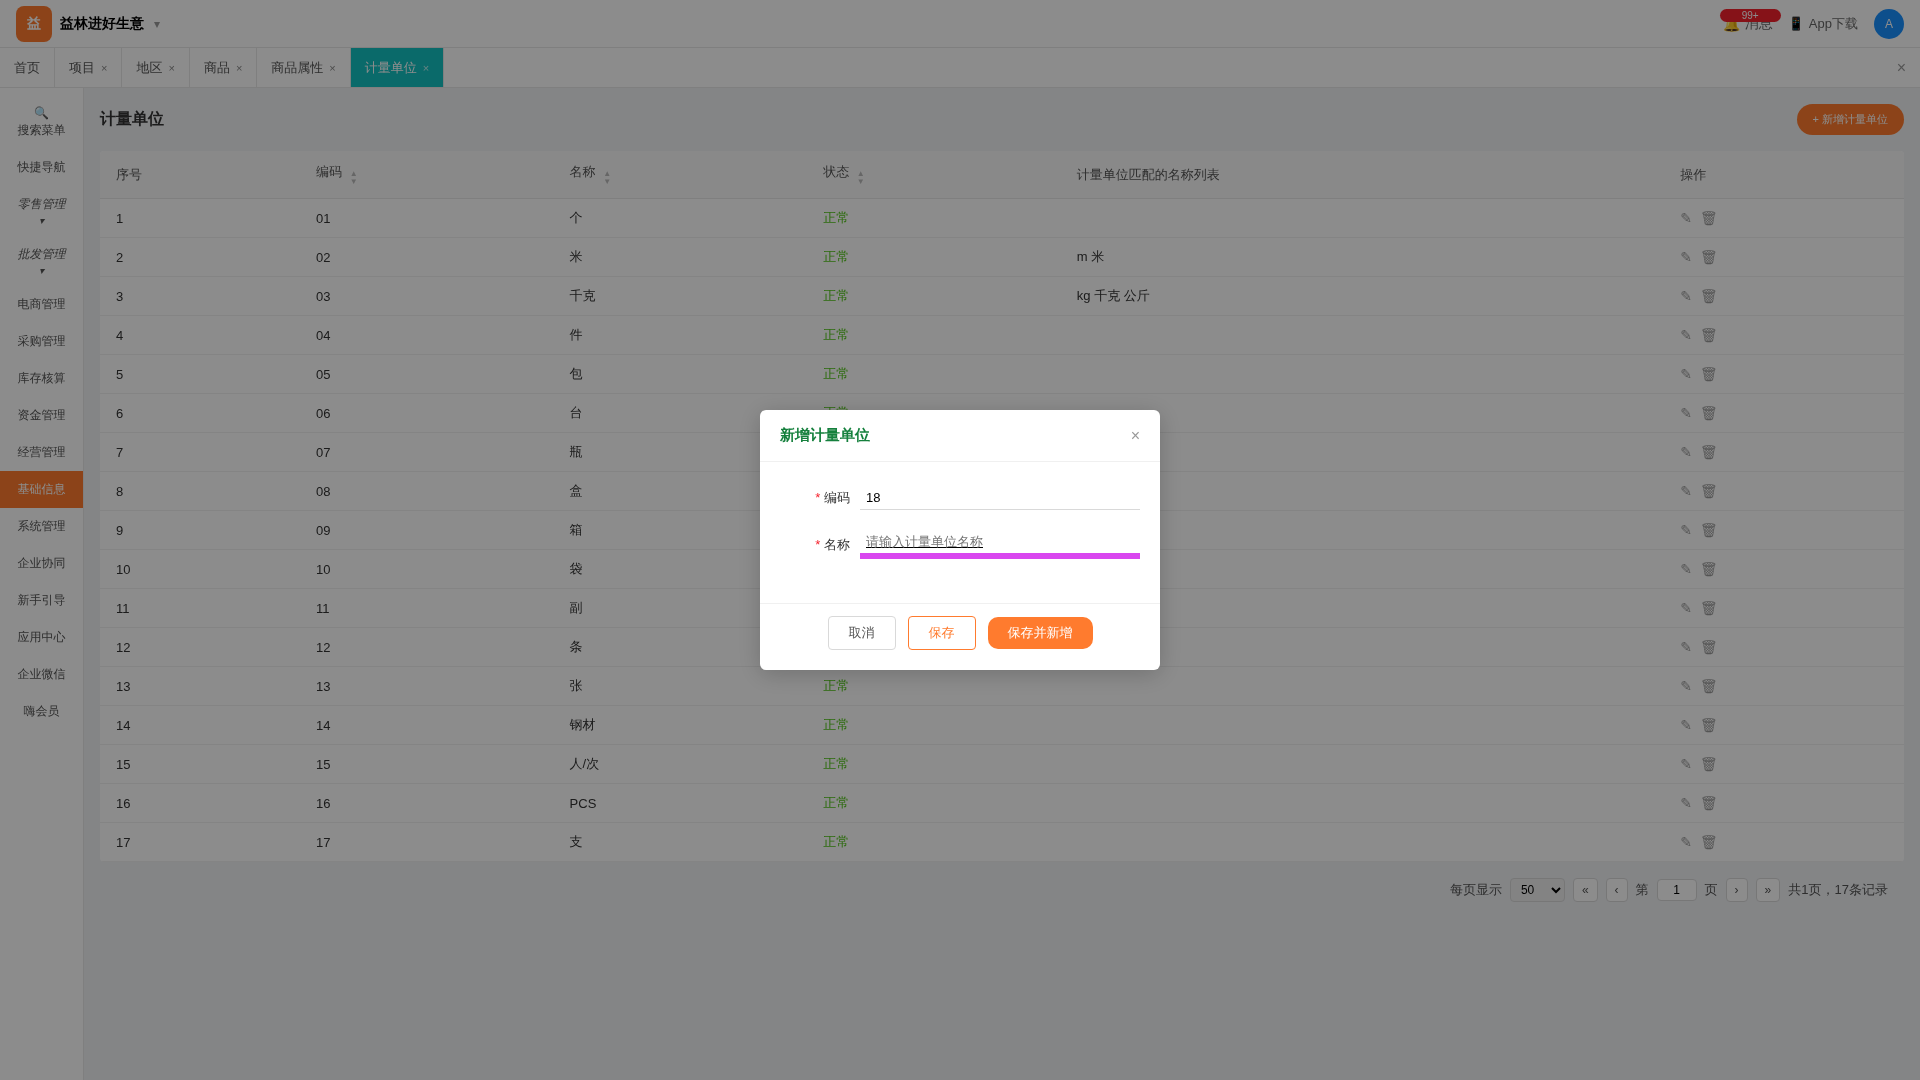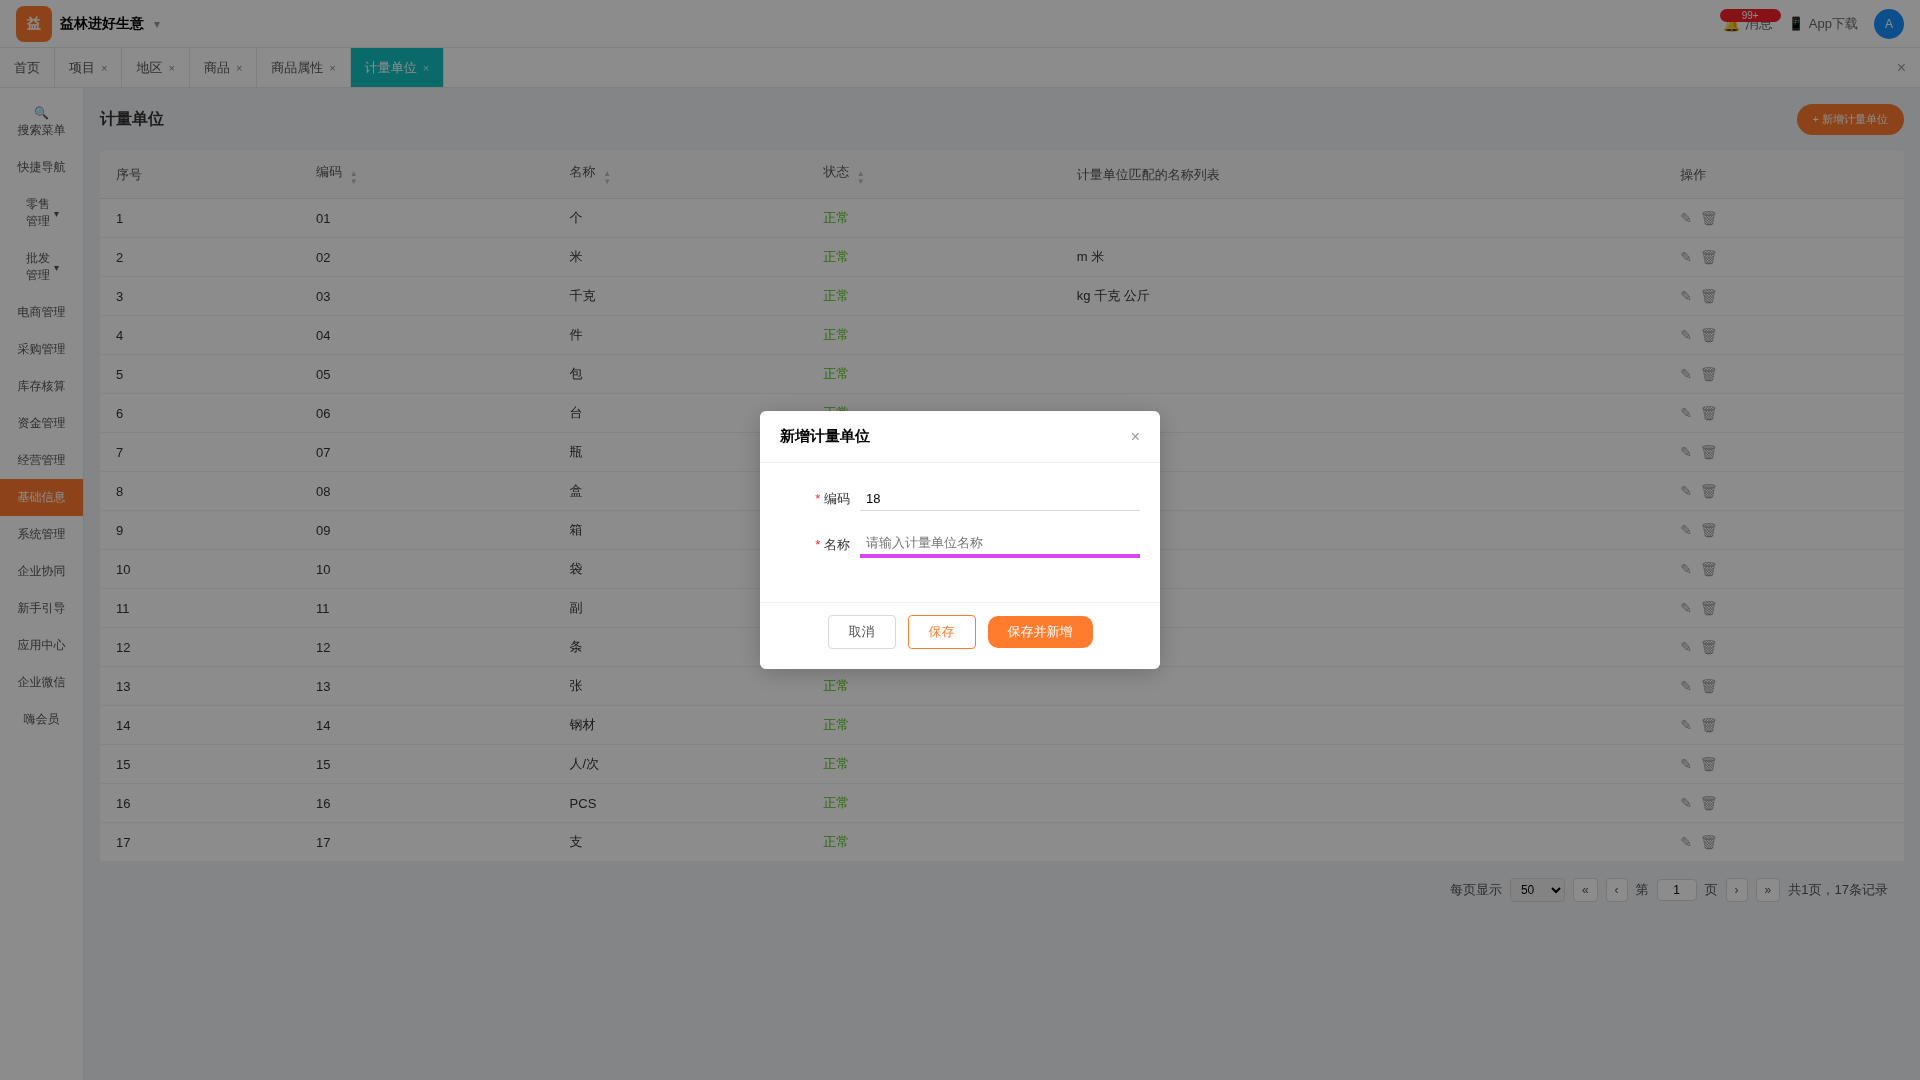--- a/index.html
+++ b/index.html
@@ -26,21 +26,21 @@
     .tab-item.active .tab-close { color: #fff; }
     .tabbar-close { margin-left: auto; padding: 0 14px; cursor: pointer; color: #999; font-size: 16px; }
 
     
     .main-layout { display: flex; flex: 1; overflow: hidden; }
 
     
     .sidebar { width: 84px; background: #fff; border-right: 1px solid #e8e8e8; display: flex; flex-direction: column; padding: 8px 0; overflow-y: auto; flex-shrink: 0; }
     .sidebar-item { padding: 10px 8px; cursor: pointer; text-align: center; font-size: 12px; color: #555; display: flex; flex-direction: column; align-items: center; gap: 2px; }
     .sidebar-item.active { background: #ff7b2e; color: #fff; border-radius: 0; }
-    .sidebar-item.group { display: flex; flex-direction: row; justify-content: space-between; align-items: center; padding: 10px 24px; }
+    .sidebar-item.group { display: flex; flex-direction: column; justify-content: space-between; align-items: center; padding: 10px 16px; font-style: italic; }
     .sidebar-item.group .arrow { font-size: 10px; }
 
     
     .content-area { flex: 1; padding: 16px; overflow-y: auto; position: relative; }
     .page-title { font-size: 16px; color: #333; font-weight: bold; margin-bottom: 16px; display: flex; align-items: center; justify-content: space-between; }
     .add-btn { background: #ff7b2e; color: #fff; border: none; padding: 8px 16px; border-radius: 16px; cursor: pointer; font-size: 11px; display: flex; align-items: center; gap: 4px; }
 
     
     .table-container { background: #fff; border-radius: 4px; overflow: hidden; }
     table { width: 100%; border-collapse: collapse; }
@@ -58,28 +58,28 @@
     .pagination select { border: 1px solid #d9d9d9; border-radius: 4px; padding: 3px 6px; font-size: 12px; }
     .pagination-btn { border: 1px solid #d9d9d9; background: #fff; padding: 4px 8px; border-radius: 4px; cursor: pointer; font-size: 12px; color: #555; }
     .pagination-input { border: 1px solid #d9d9d9; border-radius: 4px; padding: 3px 6px; width: 40px; text-align: center; font-size: 12px; }
 
     
     .overlay { position: fixed; inset: 0; background: rgba(0,0,0,0.45); z-index: 100; display: flex; align-items: center; justify-content: center; }
 
     
     .modal { background: #fff; border-radius: 6px; width: 400px; padding: 0; box-shadow: 0 4px 24px rgba(0,0,0,0.2); }
     .modal-header { padding: 16px 20px; border-bottom: 1px solid #f0f0f0; display: flex; align-items: center; justify-content: space-between; }
-    .modal-title { font-size: 15px; font-weight: bold; color: #000000; }
+    .modal-title { font-size: 15px; font-weight: bold; color: #15803d; }
     .modal-close { cursor: pointer; color: #999; font-size: 16px; background: none; border: none; }
     .modal-body { padding: 24px 20px; }
     .form-row { display: flex; align-items: center; margin-bottom: 20px; }
     .form-label { width: 70px; text-align: right; font-size: 13px; color: #333; margin-right: 10px; flex-shrink: 0; }
     .form-label.required::before { content: "* "; color: #f5222d; }
     .form-input { flex: 1; border: none; border-bottom: 1px solid #d9d9d9; padding: 4px 6px; font-size: 13px; outline: none; }
-    .form-input.active-input { border-bottom: 4px solid #d946ef; }
+    .form-input.active-input { border-bottom: 6px solid #d946ef; text-decoration: underline; }
     .modal-footer { padding: 12px 20px 20px; display: flex; align-items: center; justify-content: center; gap: 12px; border-top: 1px solid #f0f0f0; }
     .btn-cancel { border: 1px solid #d9d9d9; background: #fff; padding: 7px 20px; border-radius: 4px; cursor: pointer; font-size: 13px; color: #555; }
     .btn-save { border: 1px solid #ff7b2e; background: #fff; color: #ff7b2e; padding: 7px 20px; border-radius: 4px; cursor: pointer; font-size: 13px; }
     .btn-save-new { background: #ff7b2e; color: #fff; border: none; padding: 7px 20px; border-radius: 10px; cursor: pointer; font-size: 13px; }
   </style>
 </head>
 <body>
 
 <div class="topbar">
   <div class="topbar-left">

